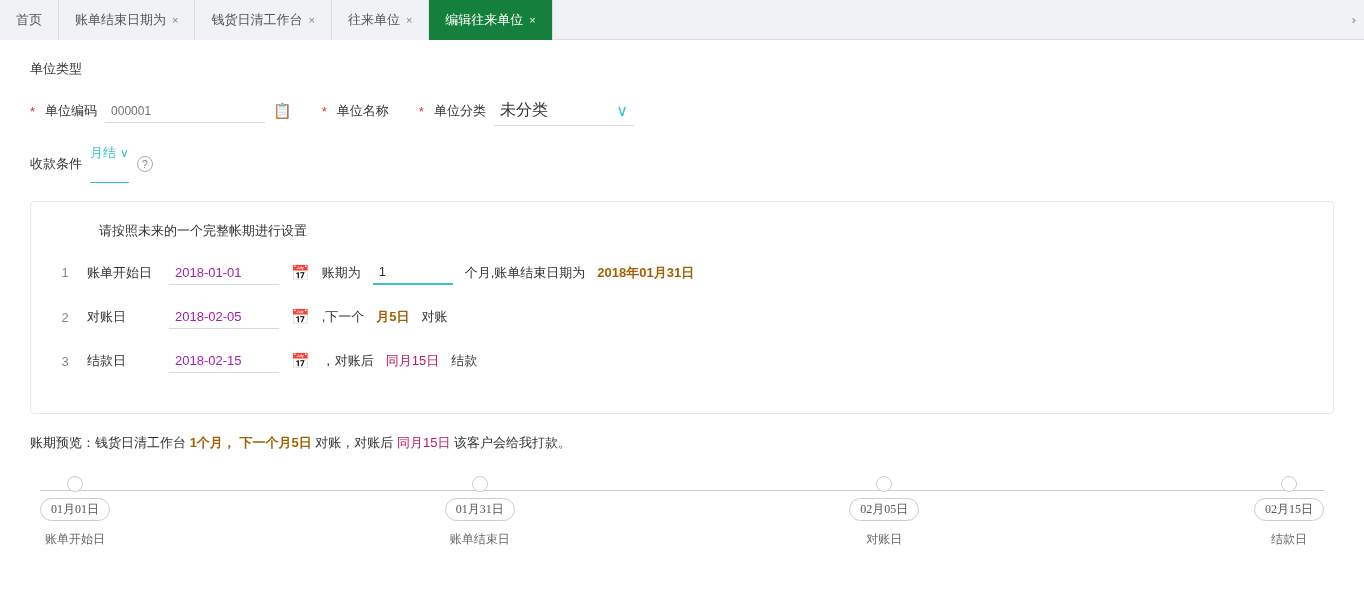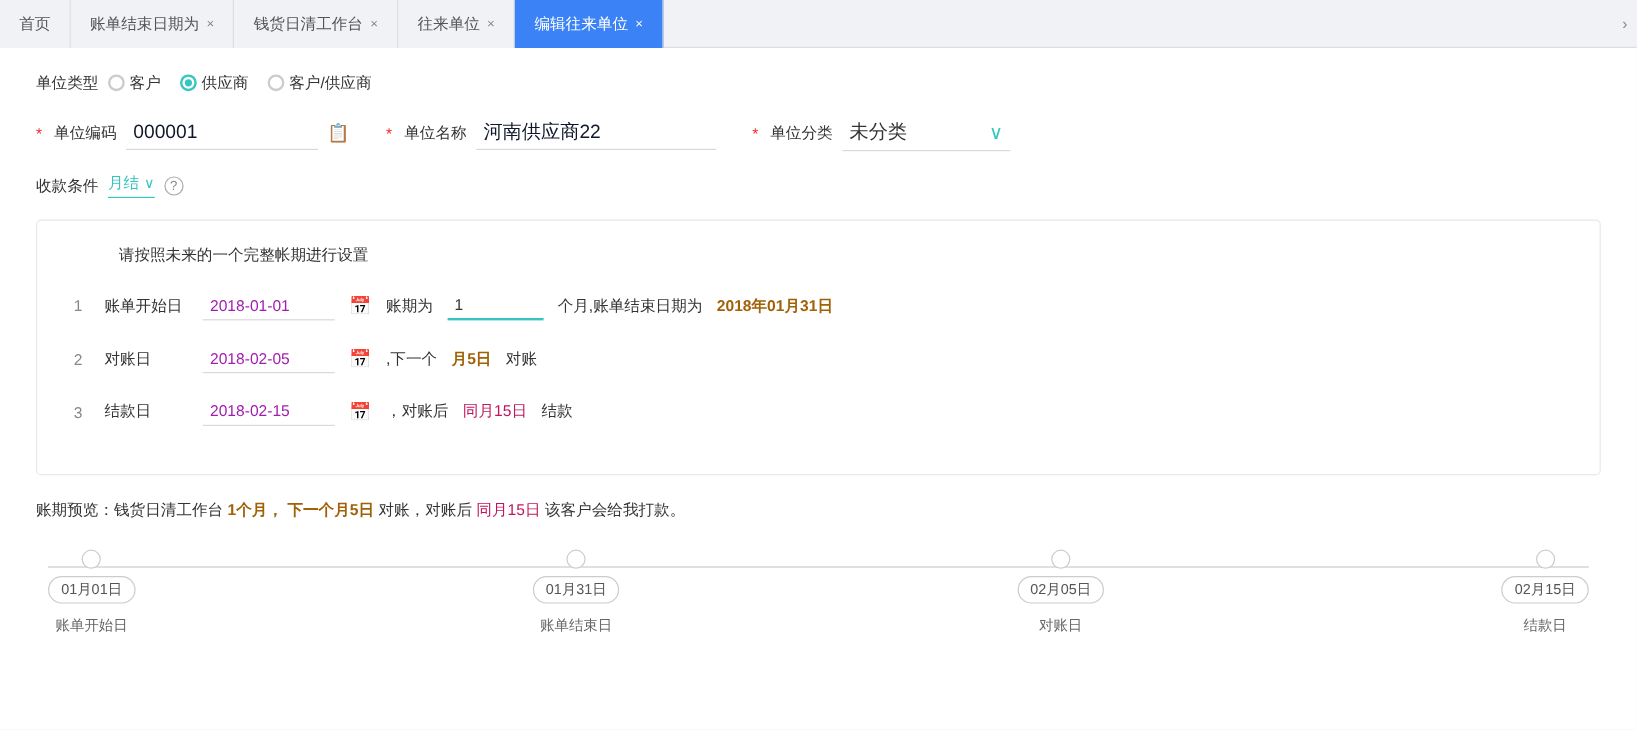--- a/index.html
+++ b/index.html
@@ -21,21 +21,21 @@
       height: 40px;
       cursor: pointer;
       font-size: 13px;
       color: #555;
       border-right: 1px solid #ddd;
       background: #f0f2f5;
       white-space: nowrap;
       gap: 6px;
     }
     .tab.active {
-      background: #3b82f6;
+      background: #15803d;
       color: #fff;
     }
     .tab .close-btn {
       font-size: 11px;
       color: inherit;
       opacity: 0.7;
       cursor: pointer;
     }
     .tab.active .close-btn { opacity: 1; color: #fff; }
     .tab-expand {
@@ -105,22 +105,22 @@
       width: 6px;
       height: 6px;
       border-radius: 50%;
       background: #36c6c0;
     }
     .form-input {
       border: none;
       border-bottom: 1px solid #d9d9d9;
       outline: none;
       padding: 4px 6px;
-      font-size: 16px;
-      color: #0f172a;
+      font-size: 12px;
+      color: #737373;
       width: 160px;
     }
     .form-input.wide { width: 200px; }
     .calendar-icon {
       color: #36c6c0;
       cursor: pointer;
       font-size: 15px;
     }
     .dropdown-btn {
       display: flex;
@@ -149,21 +149,21 @@
       font-size: 13px;
     }
     .chevron-down {
       color: #36c6c0;
       font-size: 12px;
     }
     .condition-input-wrap {
       display: flex;
       align-items: center;
       border-bottom: 1px solid #36c6c0;
-      padding-bottom: 2px;
+      padding-bottom: 20px;
       gap: 4px;
     }
     .help-icon {
       width: 16px;
       height: 16px;
       border-radius: 50%;
       border: 1px solid #aaa;
       display: inline-flex;
       align-items: center;
       justify-content: center;
@@ -314,48 +314,33 @@
     <span class="close-btn">×</span>
   </div>
   <div class="tab-expand">›</div>
 </div>
 
 <div class="main-content">
 
   <div class="form-row">
     <div class="form-field">
       <span class="form-label">单位类型</span>
-      <div class="radio-group">
-        <div class="radio-item">
-          <div class="radio-circle"></div>
-          <span>客户</span>
-        </div>
-        <div class="radio-item">
-          <div class="radio-circle checked"></div>
-          <span>供应商</span>
-        </div>
-        <div class="radio-item">
-          <div class="radio-circle"></div>
-          <span>客户/供应商</span>
-        </div>
-      </div>
     </div>
   </div>
 
   <div class="form-row">
     <div class="form-field">
       <span class="required-star">*</span>
       <span class="form-label">单位编码</span>
       <input class="form-input" type="text" value="000001" style="">
       <span class="calendar-icon">📋</span>
     </div>
     <div class="form-field">
       <span class="required-star">*</span>
       <span class="form-label">单位名称</span>
-      <input class="form-input wide" type="text" value="河南供应商22" style="">
     </div>
     <div class="form-field">
       <span class="required-star">*</span>
       <span class="form-label">单位分类</span>
       <div class="dropdown-select">
         <button class="dropdown-btn">
           <span>未分类</span>
           <span class="dropdown-icon">∨</span>
         </button>
       </div>
@@ -411,21 +396,21 @@
   <div class="preview-text">
     <span>账期预览：钱货日清工作台</span>
     <span class="highlight-orange">1个月，</span>
     <span class="highlight-orange">下一个月5日</span>
     <span>对账，对账后</span>
     <span class="highlight-cyan">同月15日</span>
     <span>该客户会给我打款。</span>
   </div>
 
   <div class="timeline-wrapper">
-    <div style="position:relative; height: 80px;">
+    <div style="position:relative; height: 80px; font-family: Liberation Serif, serif;">
       <div class="timeline-line"></div>
       <div class="timeline-nodes">
         <div class="timeline-node">
           <div class="node-circle"></div>
           <div class="node-date">01月01日</div>
           <div class="node-label">账单开始日</div>
         </div>
         <div class="timeline-node">
           <div class="node-circle"></div>
           <div class="node-date">01月31日</div>

